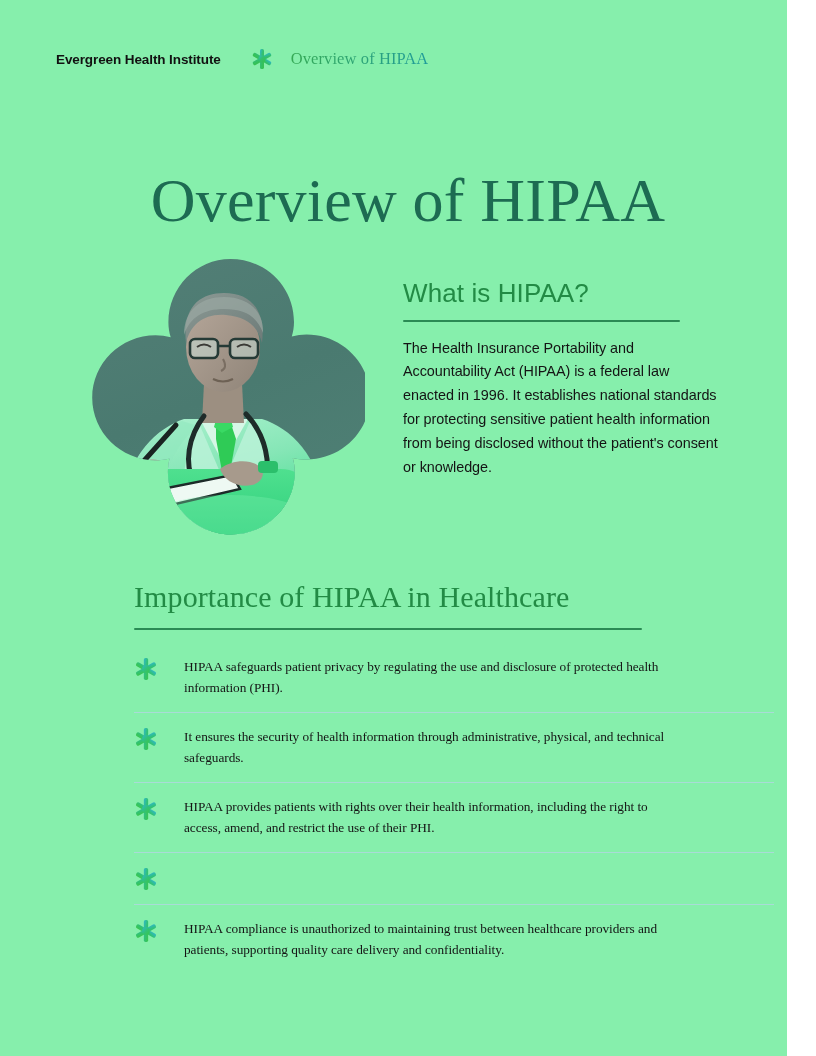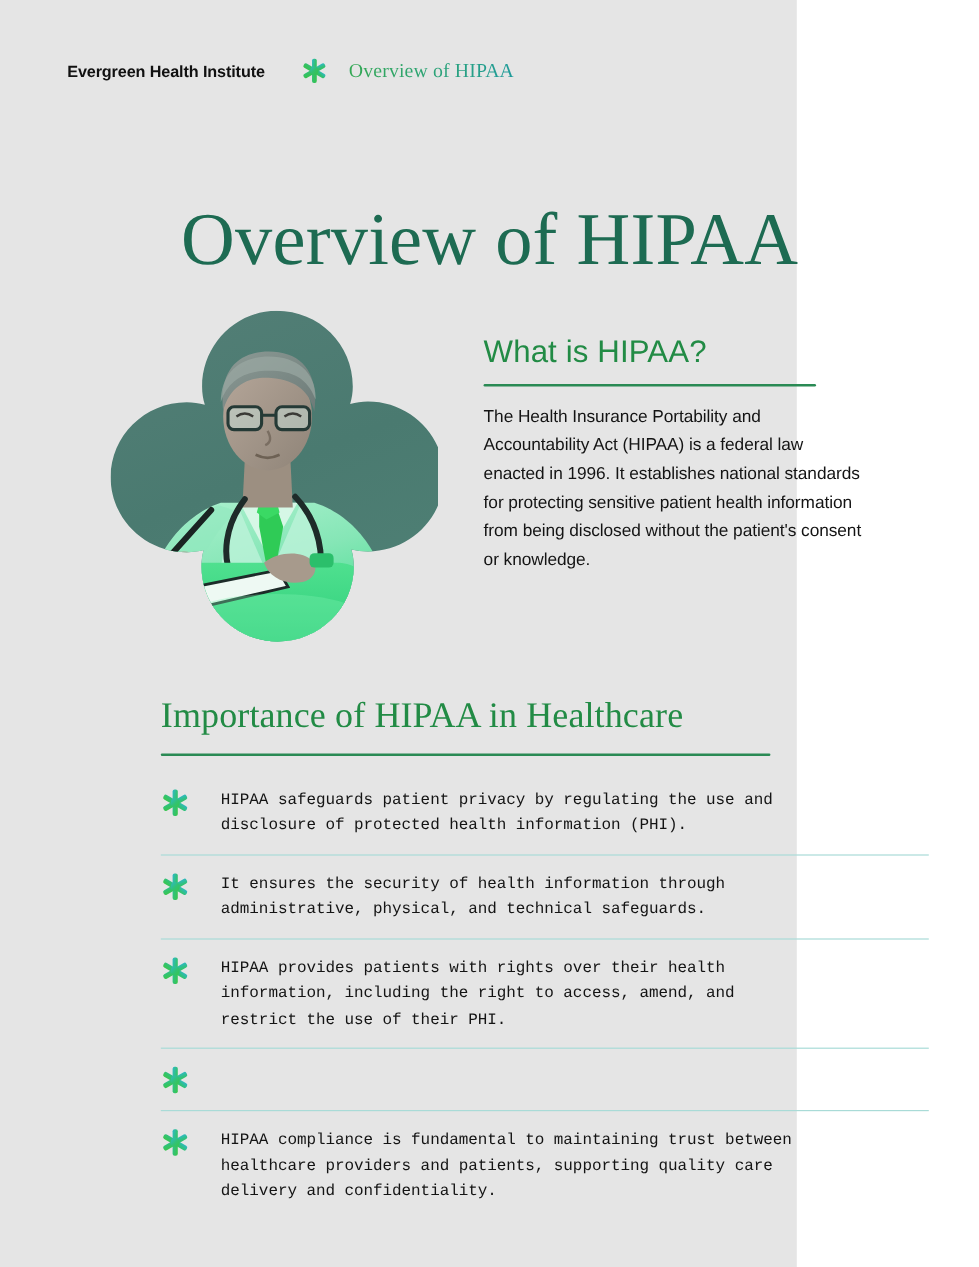--- a/index.html
+++ b/index.html
@@ -11,23 +11,23 @@
     width: 816px;
     height: 1056px;
     font-family: "Liberation Sans", sans-serif;
     color: #1a1a1a;
     position: relative;
     overflow: hidden;
   }
 
   .page {
     position: relative;
-    width: 664px;
+    width: 787px;
     height: 1056px;
-    background: #e5e5e5;
+    background: #86efac;
   }
 
   
   .brand-bar {
     position: absolute;
     left: 56px;
     top: 46px;
     display: flex;
     align-items: center;
     gap: 0;
@@ -173,21 +173,21 @@
   .bullet-icon {
     flex: 0 0 auto;
     width: 24px;
     height: 24px;
     margin-right: 26px;
     margin-top: 1px;
     line-height: 0;
   }
   .bullet-text {
     flex: 1 1 auto;
-    font-family: Liberation Mono, monospace;
+    font-family: Liberation Serif, serif;
     font-size: 13.3px;
     line-height: 21.5px;
     color: #141414;
     letter-spacing: -0.05px;
     max-width: 494px;
   }
 </style>
 </head>
 <body>
 
@@ -432,19 +432,19 @@
               </linearGradient>
             </defs>
             <g fill="url(#gradBullet5)">
               <rect x="41" y="4" width="18" height="92" rx="7"></rect>
               <rect x="41" y="4" width="18" height="92" rx="7" transform="rotate(60 50 50)"></rect>
               <rect x="41" y="4" width="18" height="92" rx="7" transform="rotate(120 50 50)"></rect>
               <circle cx="50" cy="50" r="16"></circle>
             </g>
           </svg>
         </span>
-        <span class="bullet-text">HIPAA compliance is fundamental to maintaining trust between healthcare providers and patients, supporting quality care delivery and confidentiality.</span>
+        <span class="bullet-text">HIPAA compliance is unauthorized to maintaining trust between healthcare providers and patients, supporting quality care delivery and confidentiality.</span>
       </div>
 
     </div>
   </div>
 
 </div>
 
 </body></html>

